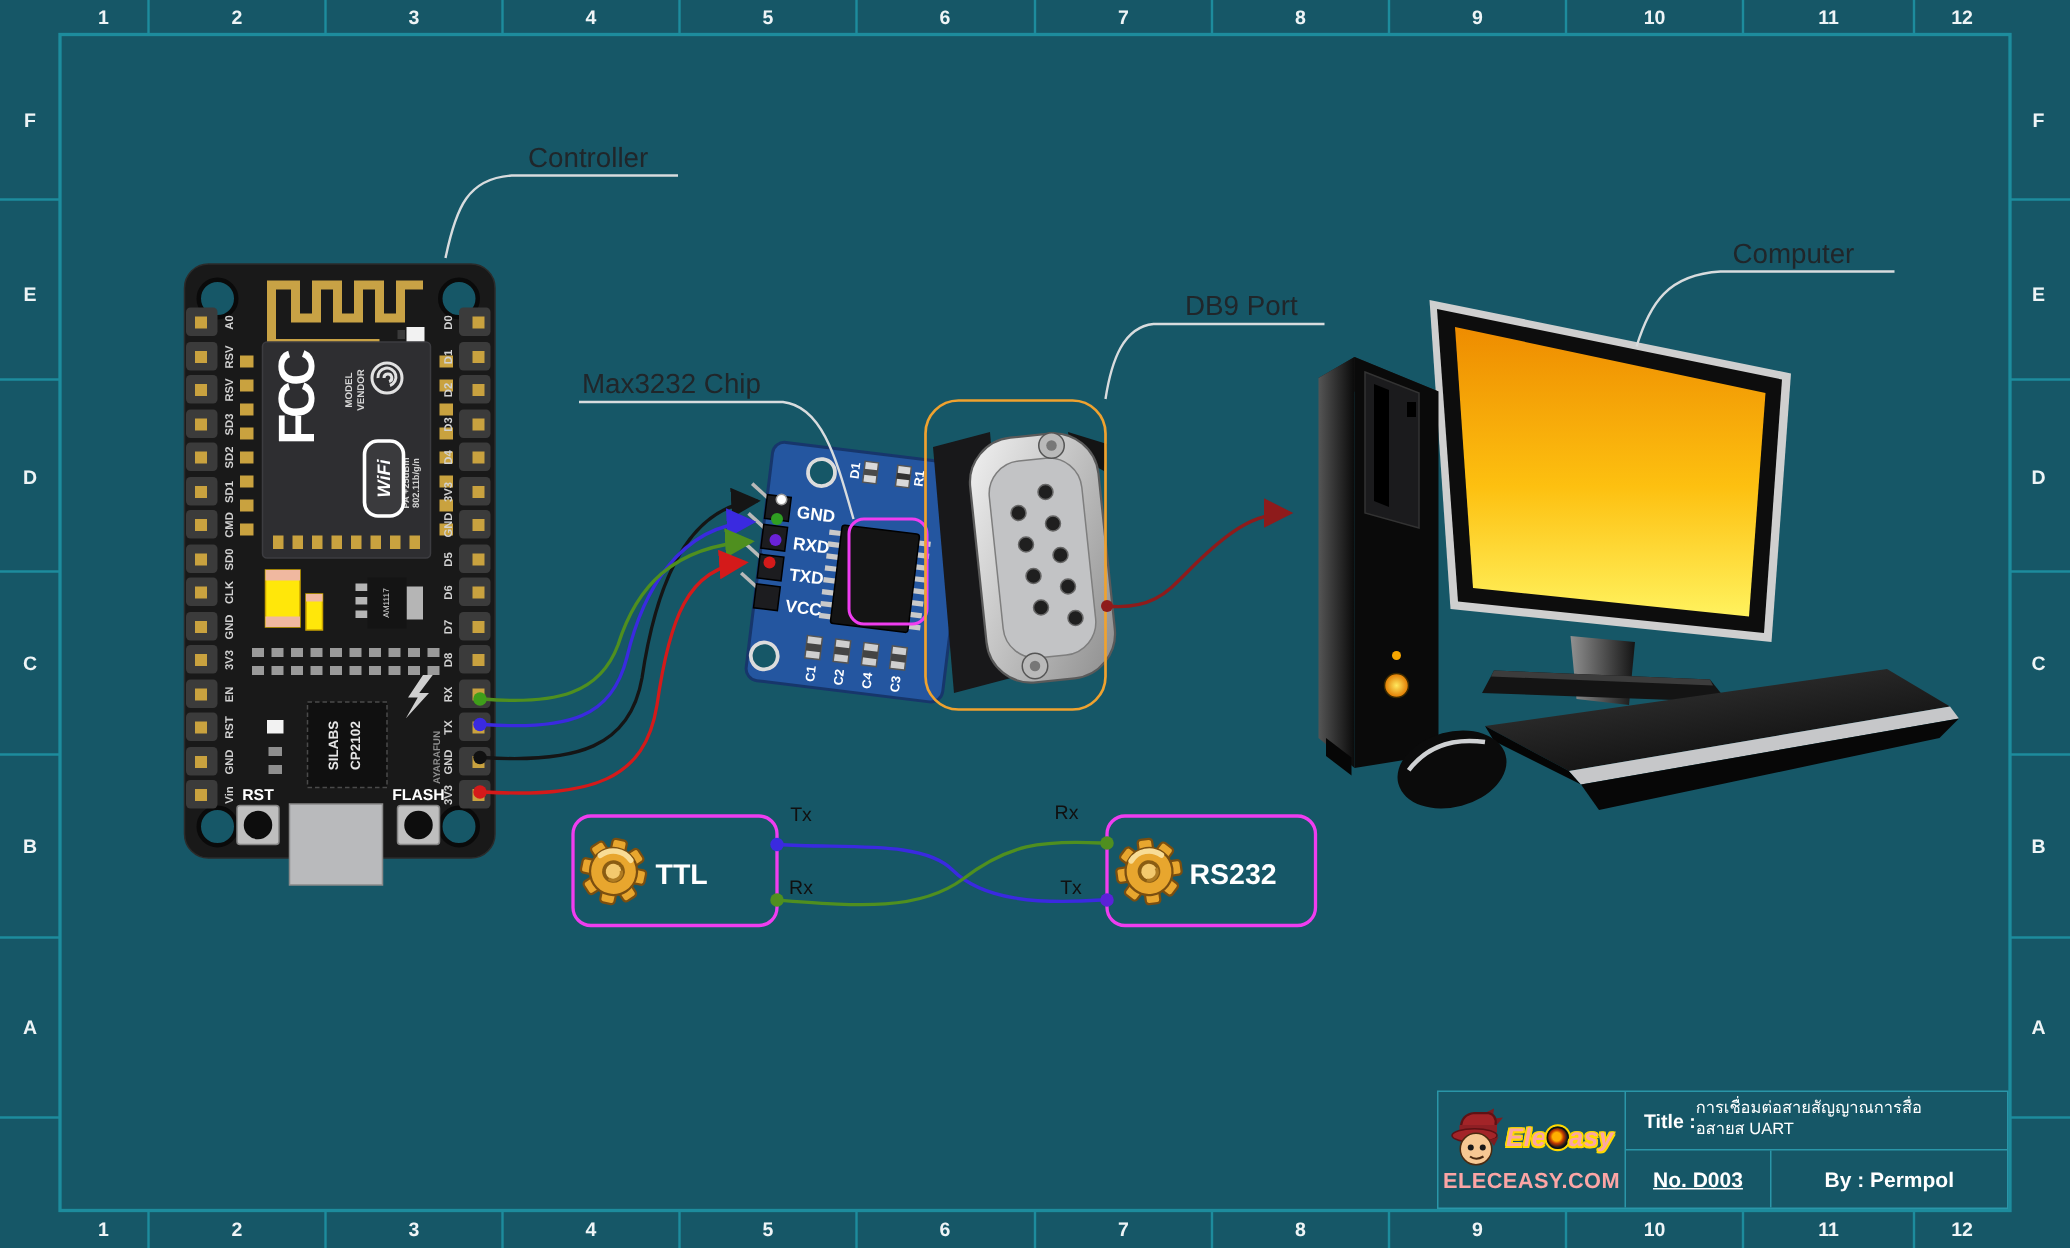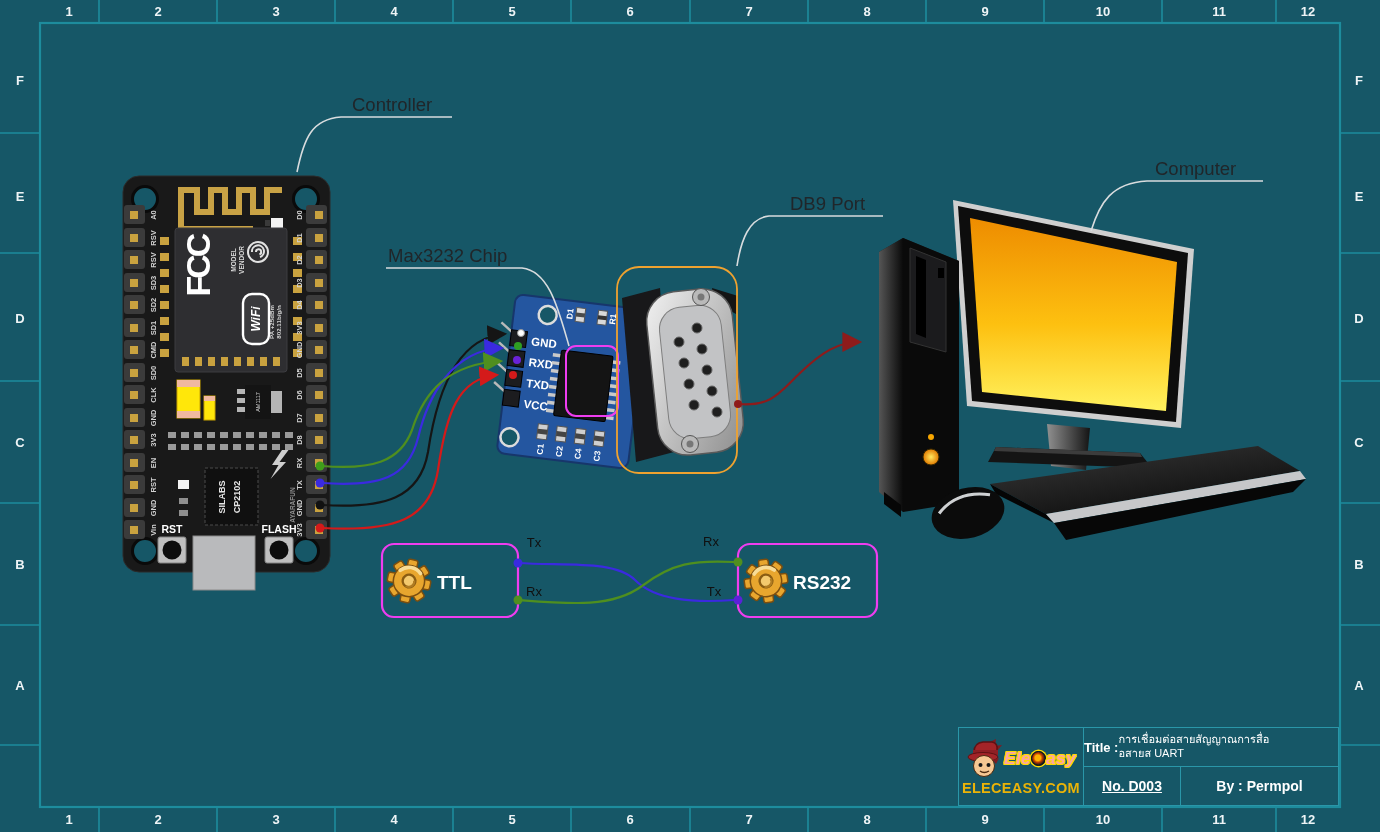--- a/index.html
+++ b/index.html
@@ -9,30 +9,30 @@
   .gnum{position:absolute;color:#eef4f6;font-size:13px;font-weight:bold;transform:translateX(-50%);}
   .grow{position:absolute;color:#eef4f6;font-size:13px;font-weight:bold;transform:translate(-50%,-50%);}
   
   .tblock{position:absolute;left:958px;top:727px;width:381px;height:79px;border:1.6px solid #2a96a8;
           display:grid;grid-template-columns:125px 97px 157px;grid-template-rows:39px 38px;box-sizing:border-box;}
   .tb-cell{box-sizing:border-box;color:#fff;display:flex;align-items:center;justify-content:center;}
   .tb-logo{grid-row:1/3;grid-column:1;flex-direction:column;border-right:1.6px solid #2a96a8;padding-top:2px;}
   .tb-title{grid-column:2/4;border-bottom:1.6px solid #2a96a8;justify-content:flex-start;}
   .tb-no{grid-column:2;border-right:1.6px solid #2a96a8;font-weight:bold;font-size:14px;text-decoration:underline;}
   .tb-by{grid-column:3;font-weight:bold;font-size:14px;}
-  .tb-title-label{font-weight:bold;font-size:13px;white-space:nowrap;}
+  .tb-title-label{font-weight:bold;font-size:13px;margin-left:12px;white-space:nowrap;}
   .tb-title-text{flex:1;font-size:11px;line-height:1.25;padding-right:4px;}
   .logo-row{display:flex;align-items:center;height:40px;}
   .brand{font-weight:900;font-style:italic;font-size:17px;color:#fca5a5;white-space:nowrap;letter-spacing:0.5px;
     text-shadow:-1px -1px 0 #ffd900,1px -1px 0 #ffd900,-1px 1px 0 #ffd900,1px 1px 0 #ffd900,
                 0 -1px 0 #ffd900,0 1px 0 #ffd900,-1px 0 0 #ffd900,1px 0 0 #ffd900;}
   .lens{display:inline-block;width:13px;height:13px;border-radius:50%;vertical-align:-2px;
         background:radial-gradient(circle at 45% 45%, #ffb000 0 28%, #c23a00 45%, #1a1a1a 70%);
         border:1.5px solid #101010;box-shadow:0 0 0 1.5px #ffd900;}
-  .site{font-weight:bold;font-size:14.5px;color:#eab308;letter-spacing:0.3px;margin-top:1px;}
+  .site{font-weight:bold;font-size:14.5px;color:#fca5a5;letter-spacing:0.3px;margin-top:1px;}
 </style>
 </head>
 <body>
 
 <div class="canvas">
 
   
   <svg width="1380" height="832" viewBox="0 0 1380 832">
     <defs>
       <linearGradient id="screenGrad" x1="0" y1="0" x2="0" y2="1">

